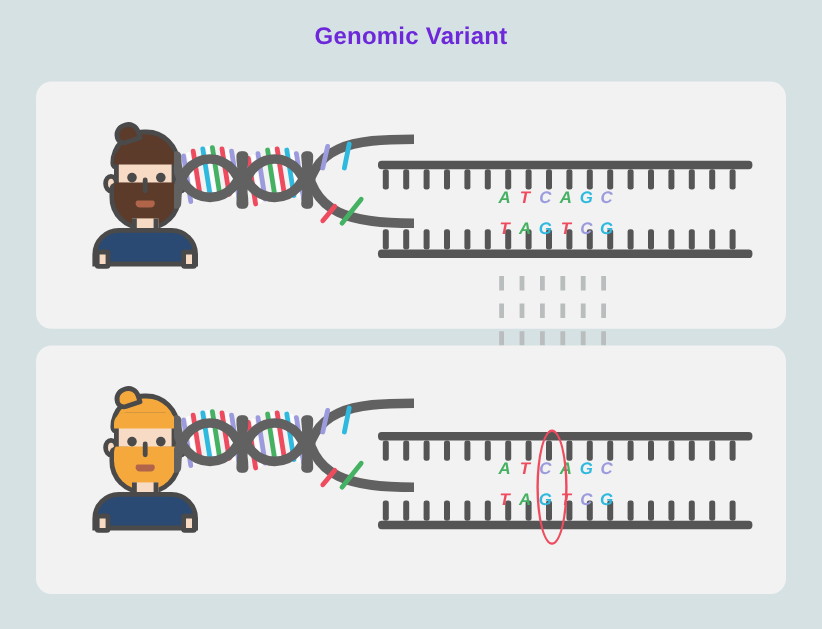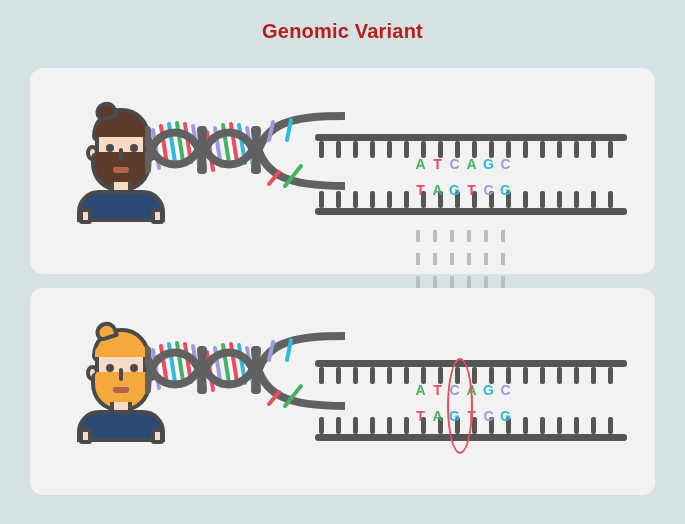--- a/index.html
+++ b/index.html
@@ -5,21 +5,21 @@
   html,body{margin:0;padding:0;}
   body{
     width:685px;height:524px;
     background:#d6e1e4;
     font-family:"Liberation Sans", sans-serif;
     overflow:hidden;position:relative;
   }
   #page-title{
     position:absolute;left:0;top:20px;width:685px;
     text-align:center;
-    font-size:20px;font-weight:bold;color:#b91c1c;
+    font-size:20px;font-weight:bold;color:#6d28d9;
     letter-spacing:.2px;
   }
   .panel{
     position:absolute;left:30px;width:625px;
     background:#f2f2f2;border-radius:13px;
   }
   #panel-top{top:68px;height:206px;}
   #panel-bottom{top:288px;height:207px;}
 
   
@@ -50,21 +50,21 @@
          border:4px solid #4a4a4a;box-sizing:border-box;border-radius:3px;}
   .p-arm.l{left:4px;} .p-arm.r{left:76px;}
 
   
   .helix{position:absolute;left:115px;top:22px;width:200px;height:120px;}
 
   
   .ladder{position:absolute;top:0;left:0;width:100%;height:100%;}
 
   
-  .seq{position:absolute;font-size:14px;font-weight:bold;letter-spacing:0;}
+  .seq{position:absolute;font-size:14px;font-weight:bold;letter-spacing:0;font-style:italic;}
   .seq span{display:inline-block;width:17px;text-align:center;}
   .b-A{color:#45b163;} .b-T{color:#ef4b5e;} .b-C{color:#9b9bdd;} .b-G{color:#2fb9df;}
 
   
   #connector{position:absolute;left:0;top:230px;width:685px;height:130px;pointer-events:none;}
 
   
   #variant-ellipse{
     position:absolute;left:447px;top:358px;width:26px;height:96px;
     border:2.5px solid #ef4b5e;border-radius:13px/48px;box-sizing:border-box;

